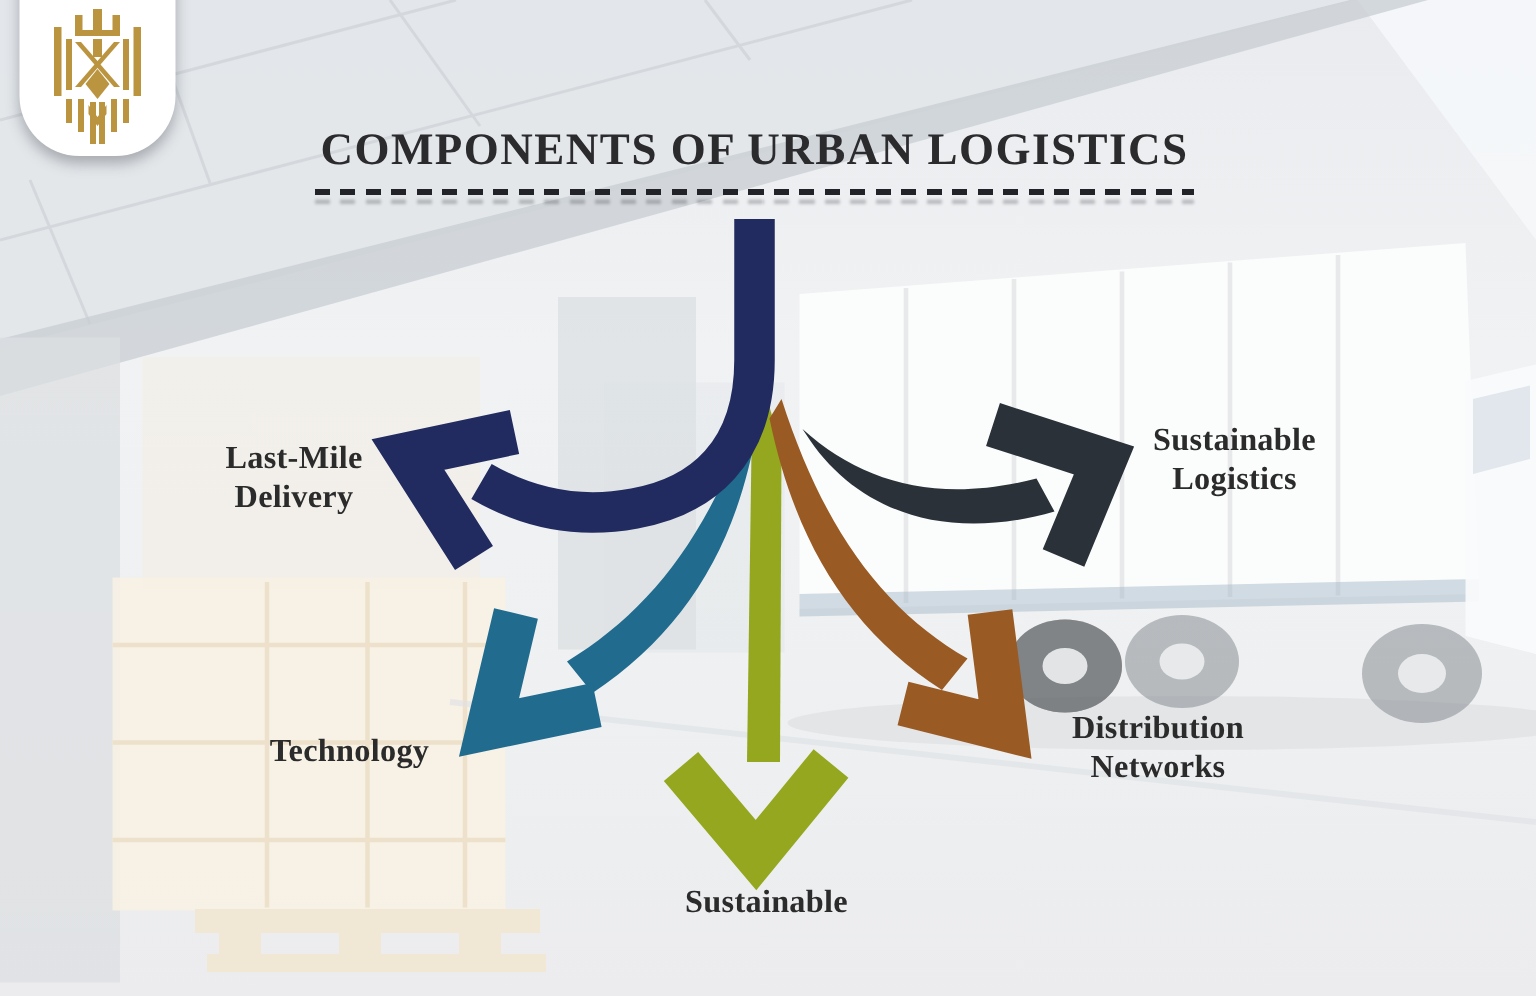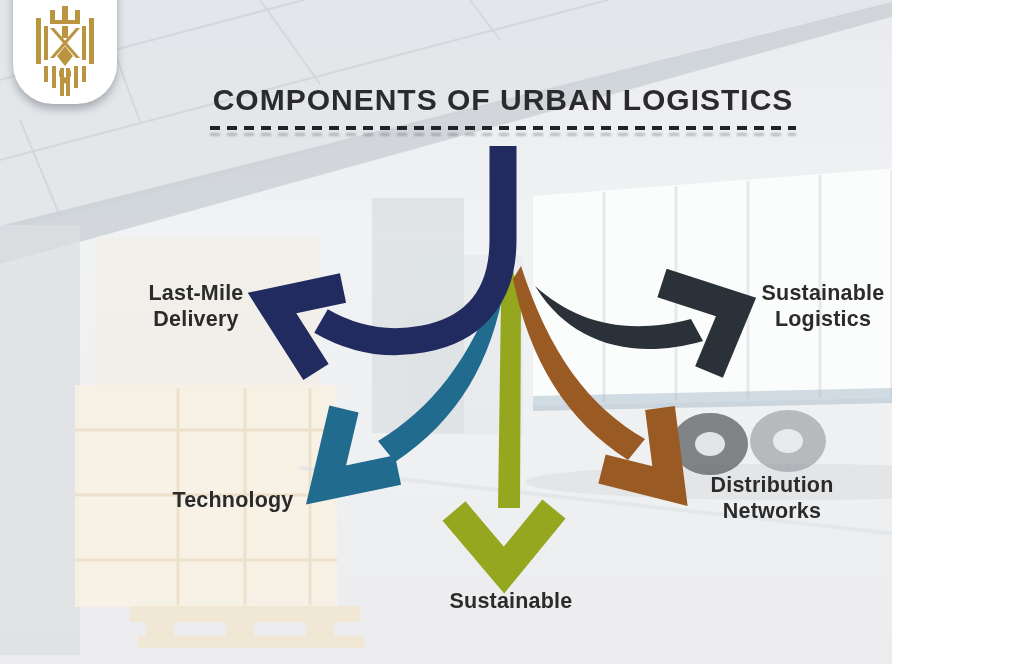--- a/index.html
+++ b/index.html
@@ -1,18 +1,18 @@
 <!DOCTYPE html>
 <html><head>
 <meta charset="utf-8">
 <style>
   html,body{margin:0;padding:0;background:#ffffff;}
   .stage{
-    position:relative;width:892px;height:664px;overflow:hidden;
-    font-family:Liberation Sans, sans-serif;
+    position:relative;width:1024px;height:664px;overflow:hidden;
+    font-family:Liberation Serif, serif;
     background:linear-gradient(180deg,#e9ebee 0%,#f1f2f4 35%,#eef0f1 70%,#ececee 100%);
   }
   svg.layer{position:absolute;left:0;top:0;width:1024px;height:664px;display:block;}
 
   
   .logo-pill{
     position:absolute;left:13px;top:-26px;width:104px;height:130px;
     background:#ffffff;border-radius:0 0 40px 40px;
     box-shadow:0 5px 9px rgba(90,95,105,.45);
   }
@@ -31,21 +31,21 @@
     width:586px;height:3px;margin:3px auto 0 auto;opacity:.25;filter:blur(1px);
     background:repeating-linear-gradient(90deg,#212328 0 10px,transparent 10px 17px);
   }
 
   
   .label{
     position:absolute;transform:translateX(-50%);
     text-align:center;font-size:21.5px;font-weight:bold;line-height:1.22;
     color:#2b2b2c;white-space:pre-line;letter-spacing:.2px;
   }
-  .lbl-last-mile{left:196px;top:280px;}
+  .lbl-last-mile{left:196px;top:292px;}
   .lbl-sustainable{left:823px;top:280px;}
   .lbl-technology{left:233px;top:487px;}
   .lbl-distribution{left:772px;top:472px;}
   .lbl-warehousing{left:511px;top:588px;}
 </style>
 </head>
 <body>
 
 <div class="stage">
 

